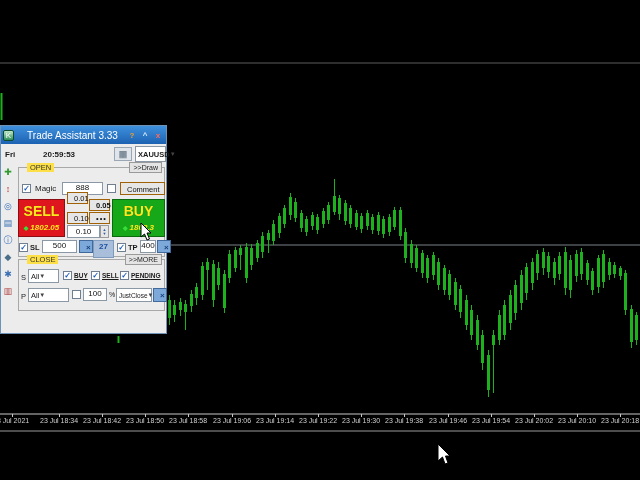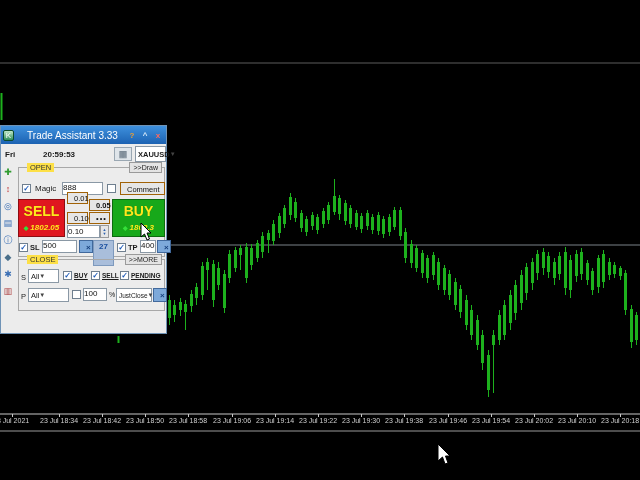--- a/index.html
+++ b/index.html
@@ -46,21 +46,21 @@
   
   .groupbox{position:absolute;border:1px solid #a8a8a8;}
   .groupbox-label{position:absolute;left:8px;top:-5px;background:#fde047;padding:0 3px;font-size:7.5px;color:#333;}
   .corner-btn{position:absolute;right:2px;top:-6px;height:11px;background:#e4e4e4;border:1px solid #9a9a9a;
               font-size:7px;line-height:9px;padding:0 3px;color:#222;}
   #open-group{left:17px;top:41px;width:147px;height:90px;}
   #close-group{left:17px;top:133px;width:147px;height:52px;}
 
   .checkbox{width:9px;height:9px;background:#fff;border:1px solid #6f7f8f;color:#1a58b8;
             font-size:8px;line-height:8px;text-align:center;font-weight:bold;}
-  .textfield{background:#fff;border:1px solid #8a98a5;font-size:8px;color:#111;}
+  .textfield{background:#fff;border:1px solid #8a98a5;text-align:center;font-size:8px;color:#111;}
   .mini-btn{background:#e6e6e6;border:1px solid #a16207;text-align:center;font-size:7.5px;color:#111;}
   .blue-btn{background:#7da9da;border:1px solid #41699c;color:#16407e;font-weight:bold;
             text-align:center;font-size:8px;}
 
   
   #magic-cb{position:absolute;left:21px;top:58px;}
   #magic-label{position:absolute;left:34px;top:58px;}
   #magic-input{position:absolute;left:61px;top:56px;width:41px;height:13px;}
   #comment-cb{position:absolute;left:106px;top:58px;}
   #comment-btn{position:absolute;left:119px;top:56px;width:45px;height:13px;line-height:11px;}
@@ -81,21 +81,21 @@
   #lot-input{position:absolute;left:66px;top:99px;width:33px;height:13px;line-height:11px;}
   #lot-spinner{position:absolute;left:99px;top:99px;width:9px;height:13px;background:#e6e6e6;border:1px solid #9a9a9a;
                display:flex;flex-direction:column;align-items:center;justify-content:center;color:#2b5fae;font-size:4px;line-height:4px;}
 
   
   .sltp{top:115px;position:absolute;}
   #sl-cb{left:18px;top:117px;}
   #sl-label{left:29px;top:117px;position:absolute;font-weight:bold;font-size:7.5px;}
   #sl-input{left:41px;top:114px;width:35px;height:13px;position:absolute;}
   #sl-x{left:78px;top:114px;width:11px;height:13px;position:absolute;line-height:11px;}
-  #spread-badge{position:absolute;left:92px;top:114px;width:21px;height:26px;background:#a9bedb;border:1px solid #7d99bd;
+  #spread-badge{position:absolute;left:92px;top:114px;width:21px;height:18px;background:#a9bedb;border:1px solid #7d99bd;
                 color:#1a4fa0;font-weight:bold;font-size:8px;text-align:center;line-height:12px;}
   #tp-cb{left:116px;top:117px;}
   #tp-label{left:127px;top:117px;position:absolute;font-weight:bold;font-size:7.5px;}
   #tp-input{left:139px;top:114px;width:16px;height:13px;position:absolute;}
   #tp-x{left:156px;top:114px;width:10px;height:13px;position:absolute;line-height:11px;}
 
   
   #s-label{position:absolute;left:20px;top:147px;font-size:7.5px;}
   #s-dd{position:absolute;left:27px;top:143px;width:31px;height:14px;}
   .close-cb-group{position:absolute;top:145px;display:flex;align-items:center;gap:2px;}

